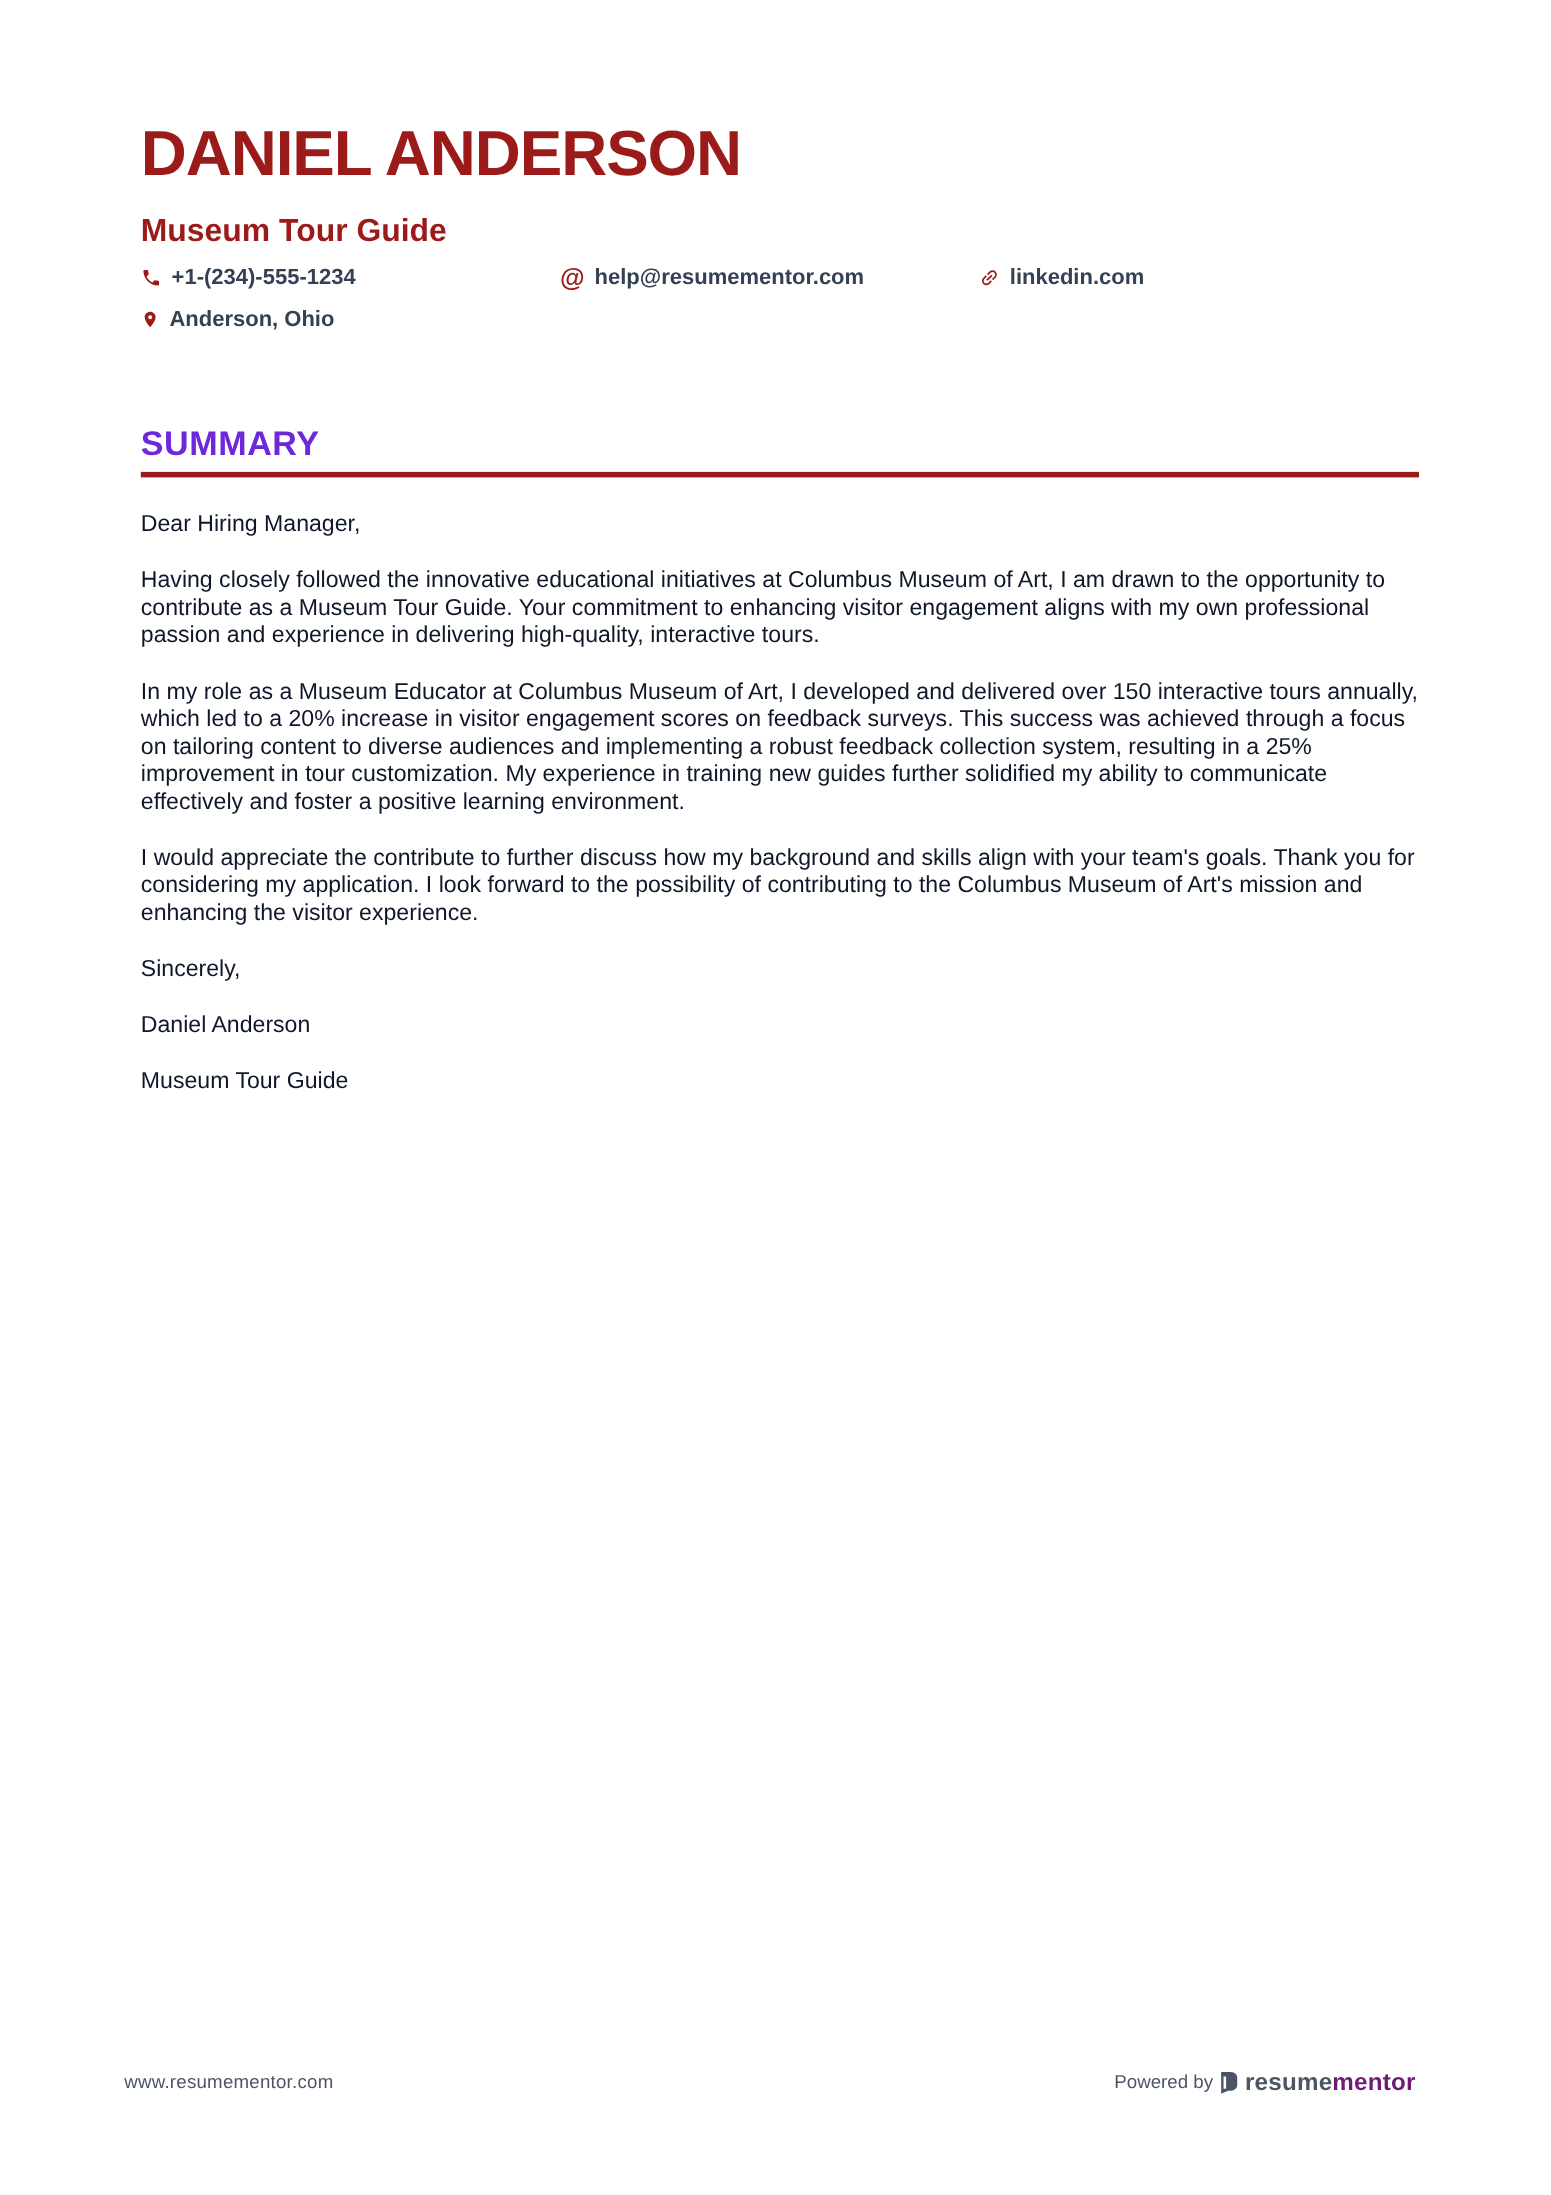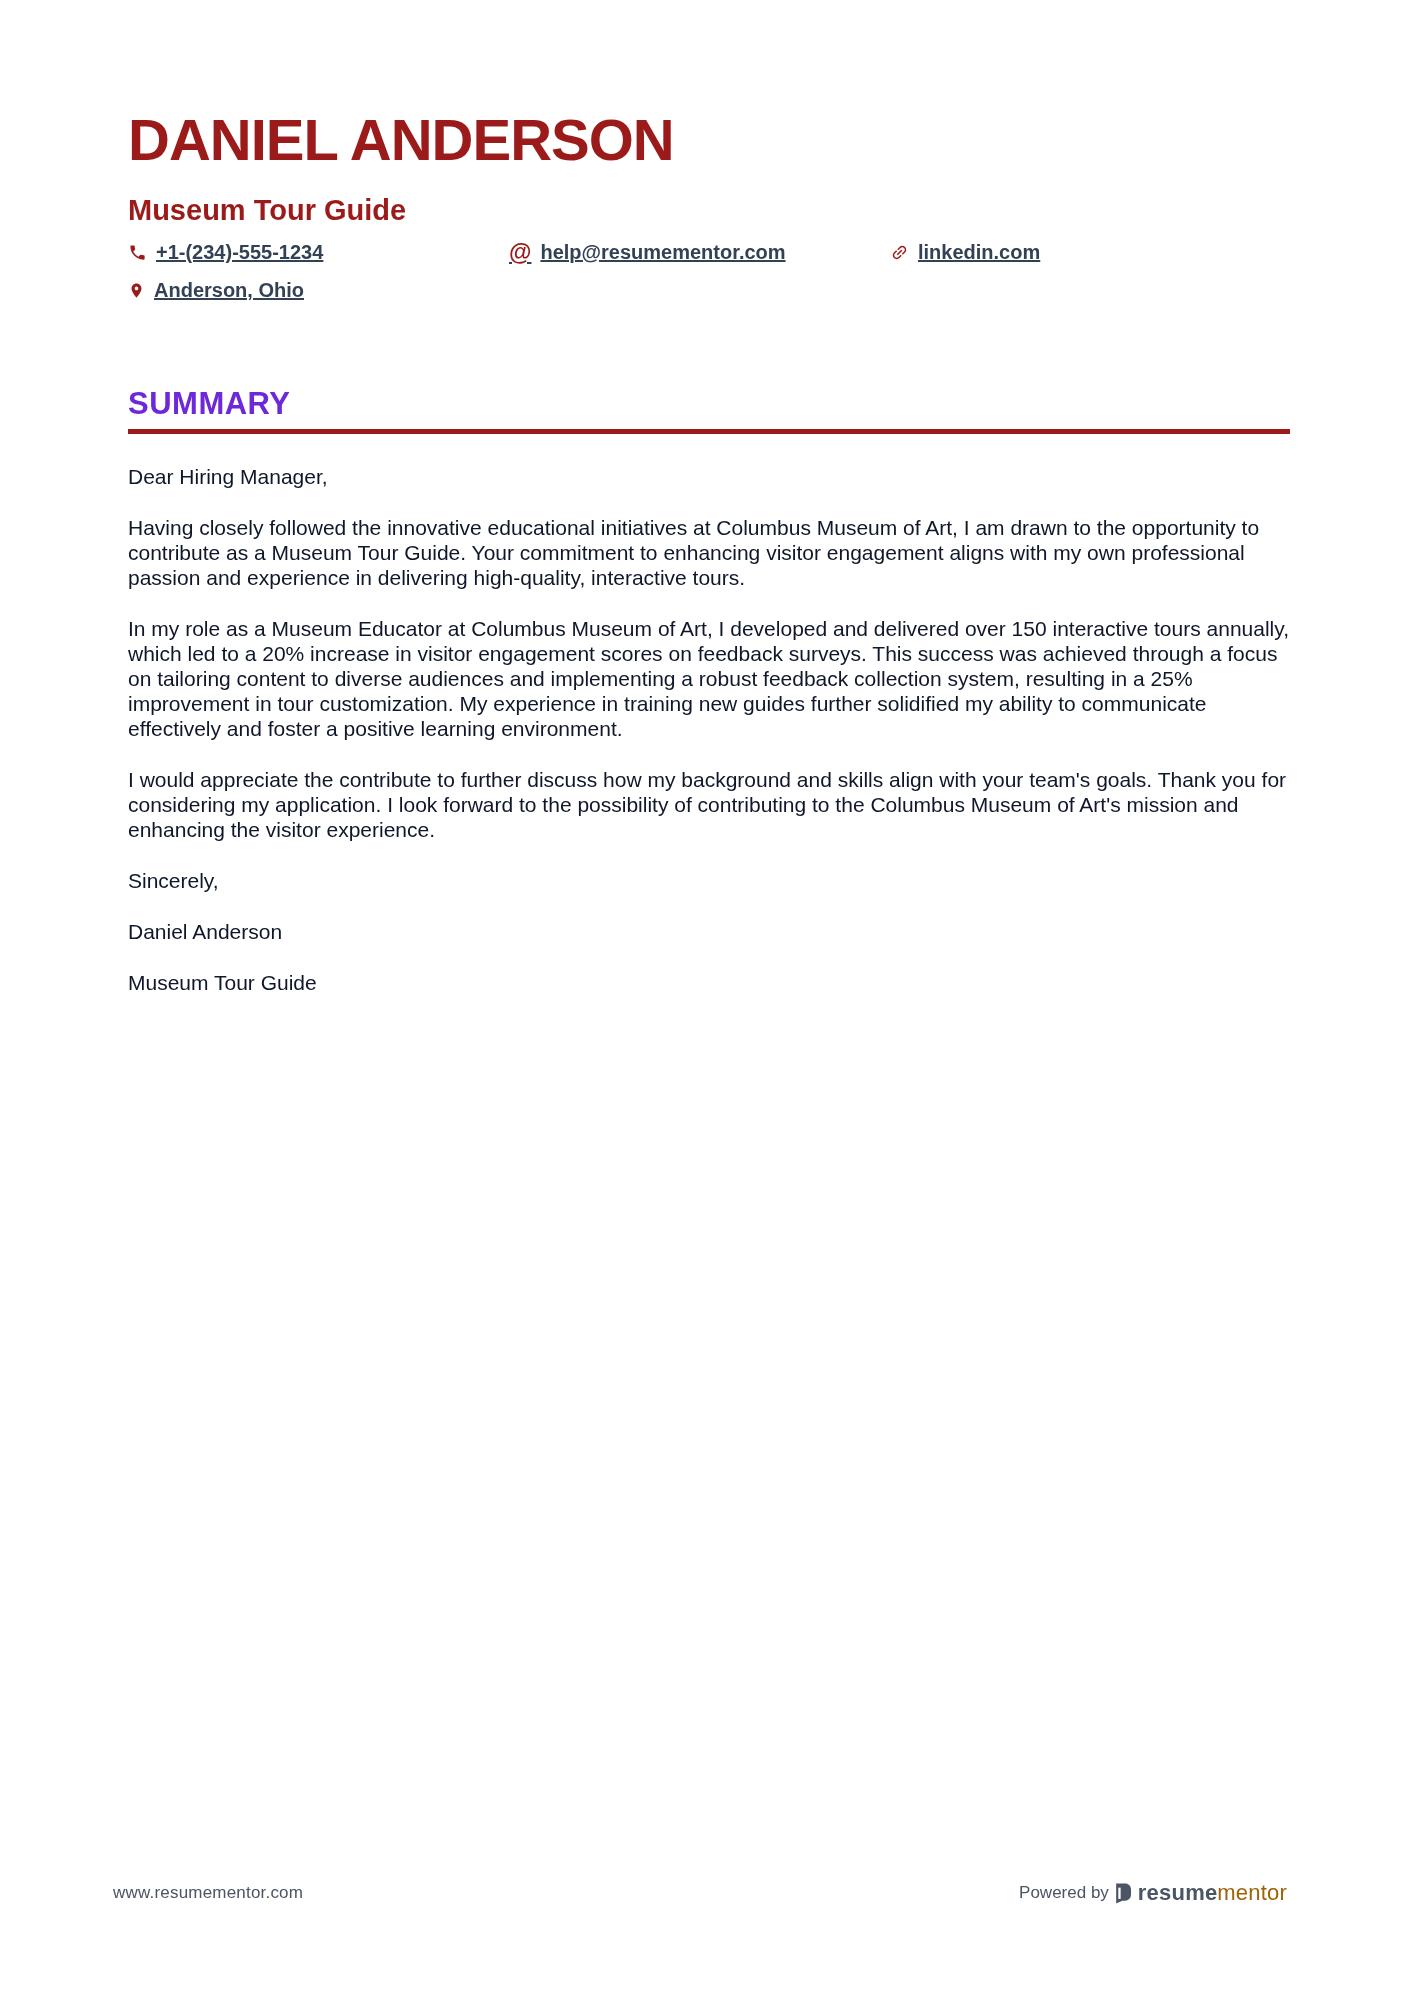--- a/index.html
+++ b/index.html
@@ -38,21 +38,20 @@
   }
   .contact-item {
     display: flex;
     align-items: center;
     gap: 9px;
     font-size: 20px;
     font-weight: 700;
     line-height: 24px;
     color: #334155;
     white-space: nowrap;
-    text-decoration: underline;
   }
   .contact-item svg { flex: 0 0 auto; display: block; }
   .at-glyph {
     color: #9b1b1b;
     font-size: 23px;
     font-weight: 700;
     line-height: 20px;
   }
   .link-tilt { transform: rotate(-45deg); }
 
@@ -102,21 +101,21 @@
   }
   .powered-label { font-size: 17px; color: #4b5563; }
   .logo-lockup { display: flex; align-items: center; gap: 7px; }
   .logo-text {
     font-size: 22px;
     font-weight: 700;
     letter-spacing: 0.2px;
     white-space: nowrap;
   }
   .logo-text .bold { color: #4b5563; }
-  .logo-text .light { color: #a16207; font-style: normal; font-weight: 400; }
+  .logo-text .light { color: #701a75; font-style: normal; font-weight: 700; }
 </style>
 </head>
 <body>
 
 <div class="page">
 
   <header>
     <h1 class="candidate-name">DANIEL ANDERSON</h1>
     <h2 class="job-title">Museum Tour Guide</h2>
 

